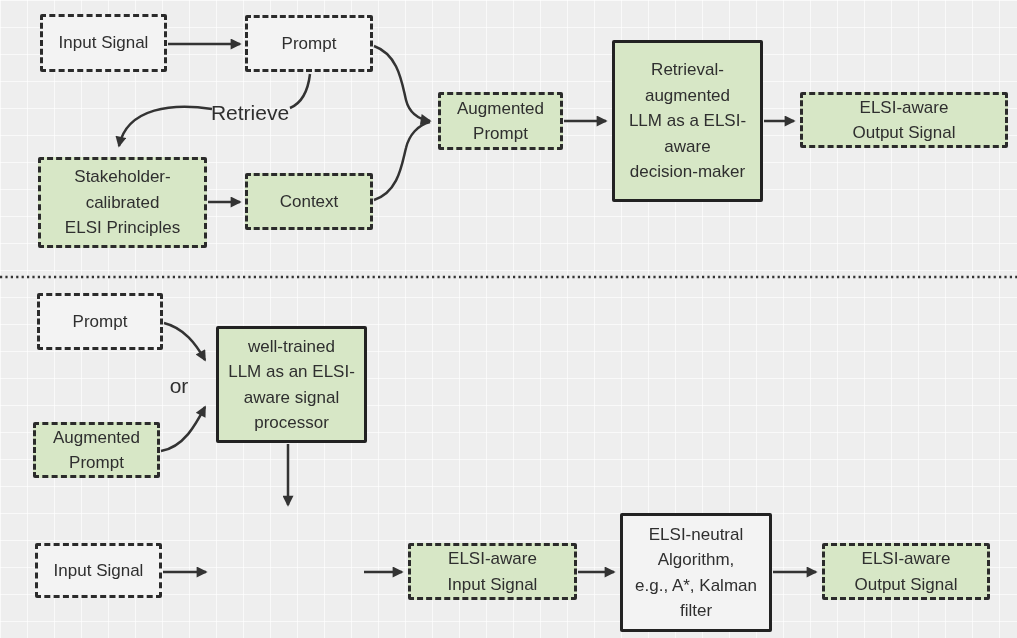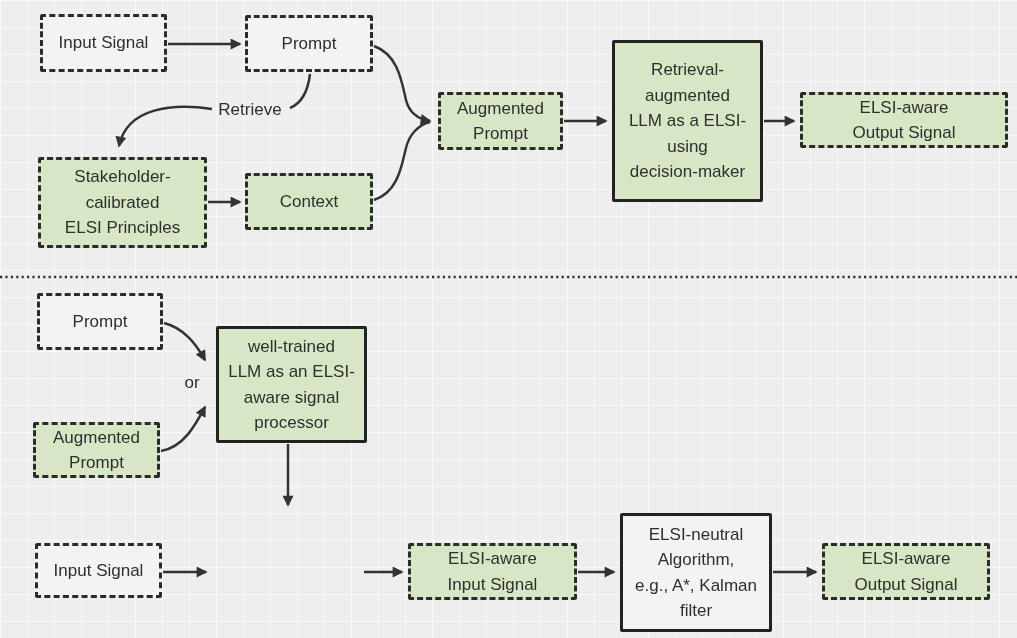--- a/index.html
+++ b/index.html
@@ -20,21 +20,21 @@
     display:flex;align-items:center;justify-content:center;
     text-align:center;font-size:17px;line-height:1.5;
     color:#2f2f2f;border-radius:2px;padding:2px;
   }
   .lbl{white-space:pre-line;}
   .dashed{border:3px dashed #2b2b2b;}
   .solid{border:3px solid #222222;}
   .green{background:#d7e7c6;}
   .light{background:#f3f3f3;}
   .edge-label{
-    position:absolute;font-size:17px;color:#2f2f2f;
+    position:absolute;font-size:21px;color:#2f2f2f;
     text-align:center;line-height:1.3;
   }
 </style>
 </head>
 <body>
 
 <div id="canvas">
 
   <svg id="edges" viewBox="0 0 1017 638" xmlns="http://www.w3.org/2000/svg">
     <defs>
@@ -86,34 +86,34 @@
 
   <div class="node dashed green" style="left:438px;top:92px;width:125px;height:58px">
     <span class="lbl">Augmented
 Prompt</span>
   </div>
 
   <div class="node solid green" style="left:612px;top:40px;width:151px;height:162px">
     <span class="lbl">Retrieval-
 augmented
 LLM as a ELSI-
-using
+aware
 decision-maker</span>
   </div>
 
   <div class="node dashed green" style="left:800px;top:92px;width:208px;height:56px">
     <span class="lbl">ELSI-aware
 Output Signal</span>
   </div>
 
   <div class="node dashed light" style="left:37px;top:293px;width:126px;height:57px">
     <span class="lbl">Prompt</span>
   </div>
 
-  <div class="edge-label" style="left:176px;top:372px;width:32px">or</div>
+  <div class="edge-label" style="left:163px;top:372px;width:32px">or</div>
 
   <div class="node dashed green" style="left:33px;top:422px;width:127px;height:56px">
     <span class="lbl">Augmented
 Prompt</span>
   </div>
 
   <div class="node solid green" style="left:216px;top:326px;width:151px;height:117px">
     <span class="lbl">well-trained
 LLM as an ELSI-
 aware signal

